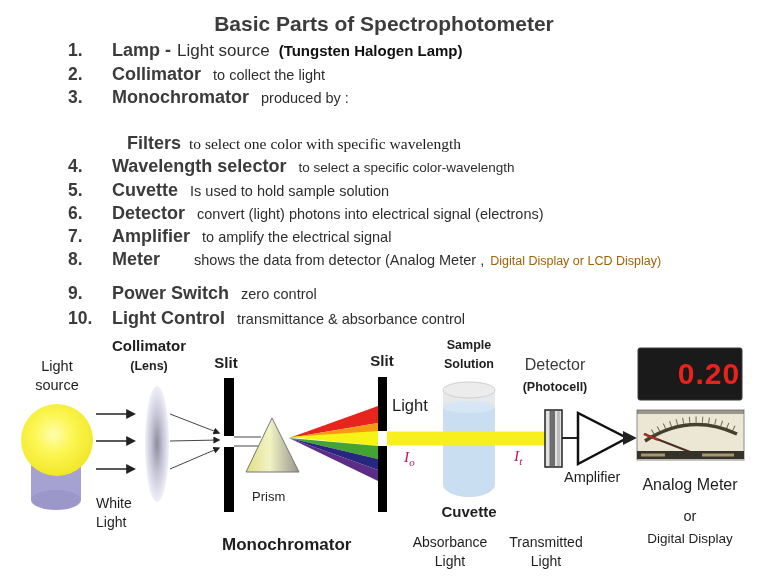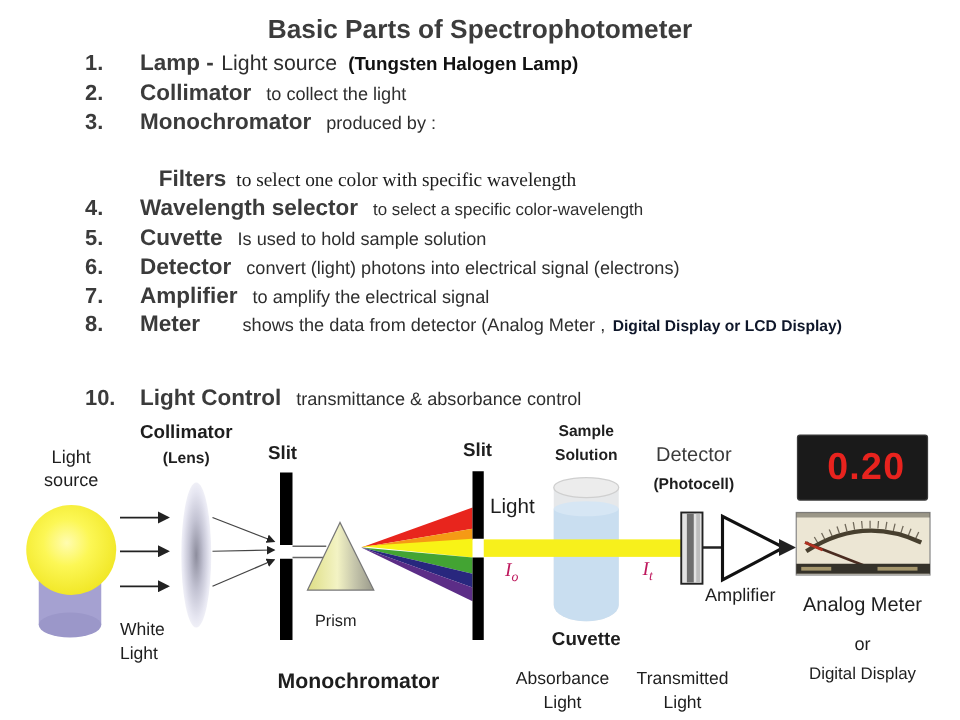--- a/index.html
+++ b/index.html
@@ -11,21 +11,21 @@
   .row{position:absolute;left:68px;white-space:nowrap;}
   .num{display:inline-block;width:44px;font-weight:bold;font-size:17.5px;color:#3b3b3b;}
   .term{font-weight:bold;font-size:18px;color:#3b3b3b;}
   .desc{font-size:14.5px;color:#2e2e2e;margin-left:12px;}
   .row1 .desc{font-size:17px;margin-left:6px;}
   .note{font-weight:bold;font-size:15px;color:#111;margin-left:9px;}
   .sub{padding-left:15px;}
   .sub .desc{font-family:"Liberation Serif",serif;font-size:15.5px;color:#1c1c1c;margin-left:8px;}
   .row4s .desc{font-size:13.5px;}
   .row8 .desc{margin-left:34px;}
-  .small{font-size:12.5px;color:#0f172a;margin-left:6px;font-weight:bold;}
+  .small{font-size:12.5px;color:#a16207;margin-left:6px;}
   
   .lbl{position:absolute;color:#1e1e1e;}
   .pre{white-space:pre-line;}
   .ctr{text-align:center;}
   .b{font-weight:bold;}
   .lbl-light-source{left:24px;top:357px;width:66px;font-size:14.5px;line-height:19px;}
   .lbl-collimator{left:102px;top:337px;width:94px;font-size:15px;}
   .lbl-lens{left:102px;top:359px;width:94px;font-size:12.5px;}
   .lbl-slit1{left:204px;top:354px;width:44px;font-size:15px;}
   .lbl-white-light{left:96px;top:494px;font-size:14px;line-height:19px;}
@@ -38,21 +38,21 @@
   .lbl-i0{left:404px;top:448px;}
   .lbl-it{left:514px;top:447px;}
   .lbl-sample{left:428px;top:336px;width:82px;font-size:12.5px;line-height:19px;}
   .lbl-cuvette{left:428px;top:503px;width:82px;font-size:15px;}
   .lbl-absorbance{left:398px;top:533px;width:104px;font-size:14px;line-height:19px;}
   .lbl-transmitted{left:498px;top:533px;width:96px;font-size:14px;line-height:19px;}
   .lbl-detector{left:510px;top:356px;width:90px;font-size:16px;color:#3a3a3a;}
   .lbl-photocell{left:510px;top:380px;width:90px;font-size:12.5px;}
   .lbl-amplifier{left:564px;top:469px;font-size:14.5px;}
   .display-value{left:638px;top:349px;width:110px;height:50px;line-height:50px;
-                 font-size:30px;font-weight:bold;color:#e8231e;letter-spacing:1px;}
+                 font-size:30px;font-weight:bold;color:#e8231e;letter-spacing:1px;padding-left:16px;}
   .lbl-analog-meter{left:630px;top:476px;width:120px;font-size:16px;}
   .lbl-or{left:630px;top:508px;width:120px;font-size:14.5px;}
   .lbl-digital-display{left:630px;top:531px;width:120px;font-size:13.5px;}
   svg{position:absolute;left:0;top:0;}
 </style>
 </head>
 <body>
 
 <div class="slide">
 
@@ -77,20 +77,23 @@
     <span class="num">5.</span><span class="term">Cuvette</span><span class="desc">Is used to hold sample solution</span>
   </div>
   <div class="row" style="top:203px">
     <span class="num">6.</span><span class="term">Detector</span><span class="desc">convert (light) photons into electrical signal (electrons)</span>
   </div>
   <div class="row" style="top:226px">
     <span class="num">7.</span><span class="term">Amplifier</span><span class="desc">to amplify the electrical signal</span>
   </div>
   <div class="row row8" style="top:249px">
     <span class="num">8.</span><span class="term">Meter</span><span class="desc">shows the data from detector  (Analog Meter ,</span><span class="small">Digital Display  or  LCD Display)</span>
+  </div>
+  <div class="row" style="top:283px">
+    <span class="num">9.</span><span class="term">Power Switch</span><span class="desc">zero control</span>
   </div>
   <div class="row" style="top:308px">
     <span class="num">10.</span><span class="term">Light Control</span><span class="desc">transmittance &amp; absorbance control</span>
   </div>
 
   <svg width="768" height="576" viewBox="0 0 768 576">
     <defs>
       <marker id="ah" viewBox="0 0 10 10" refX="8" refY="5" markerWidth="7" markerHeight="7" orient="auto">
         <path d="M0,0 L10,5 L0,10 z" fill="#222"></path>
       </marker>

